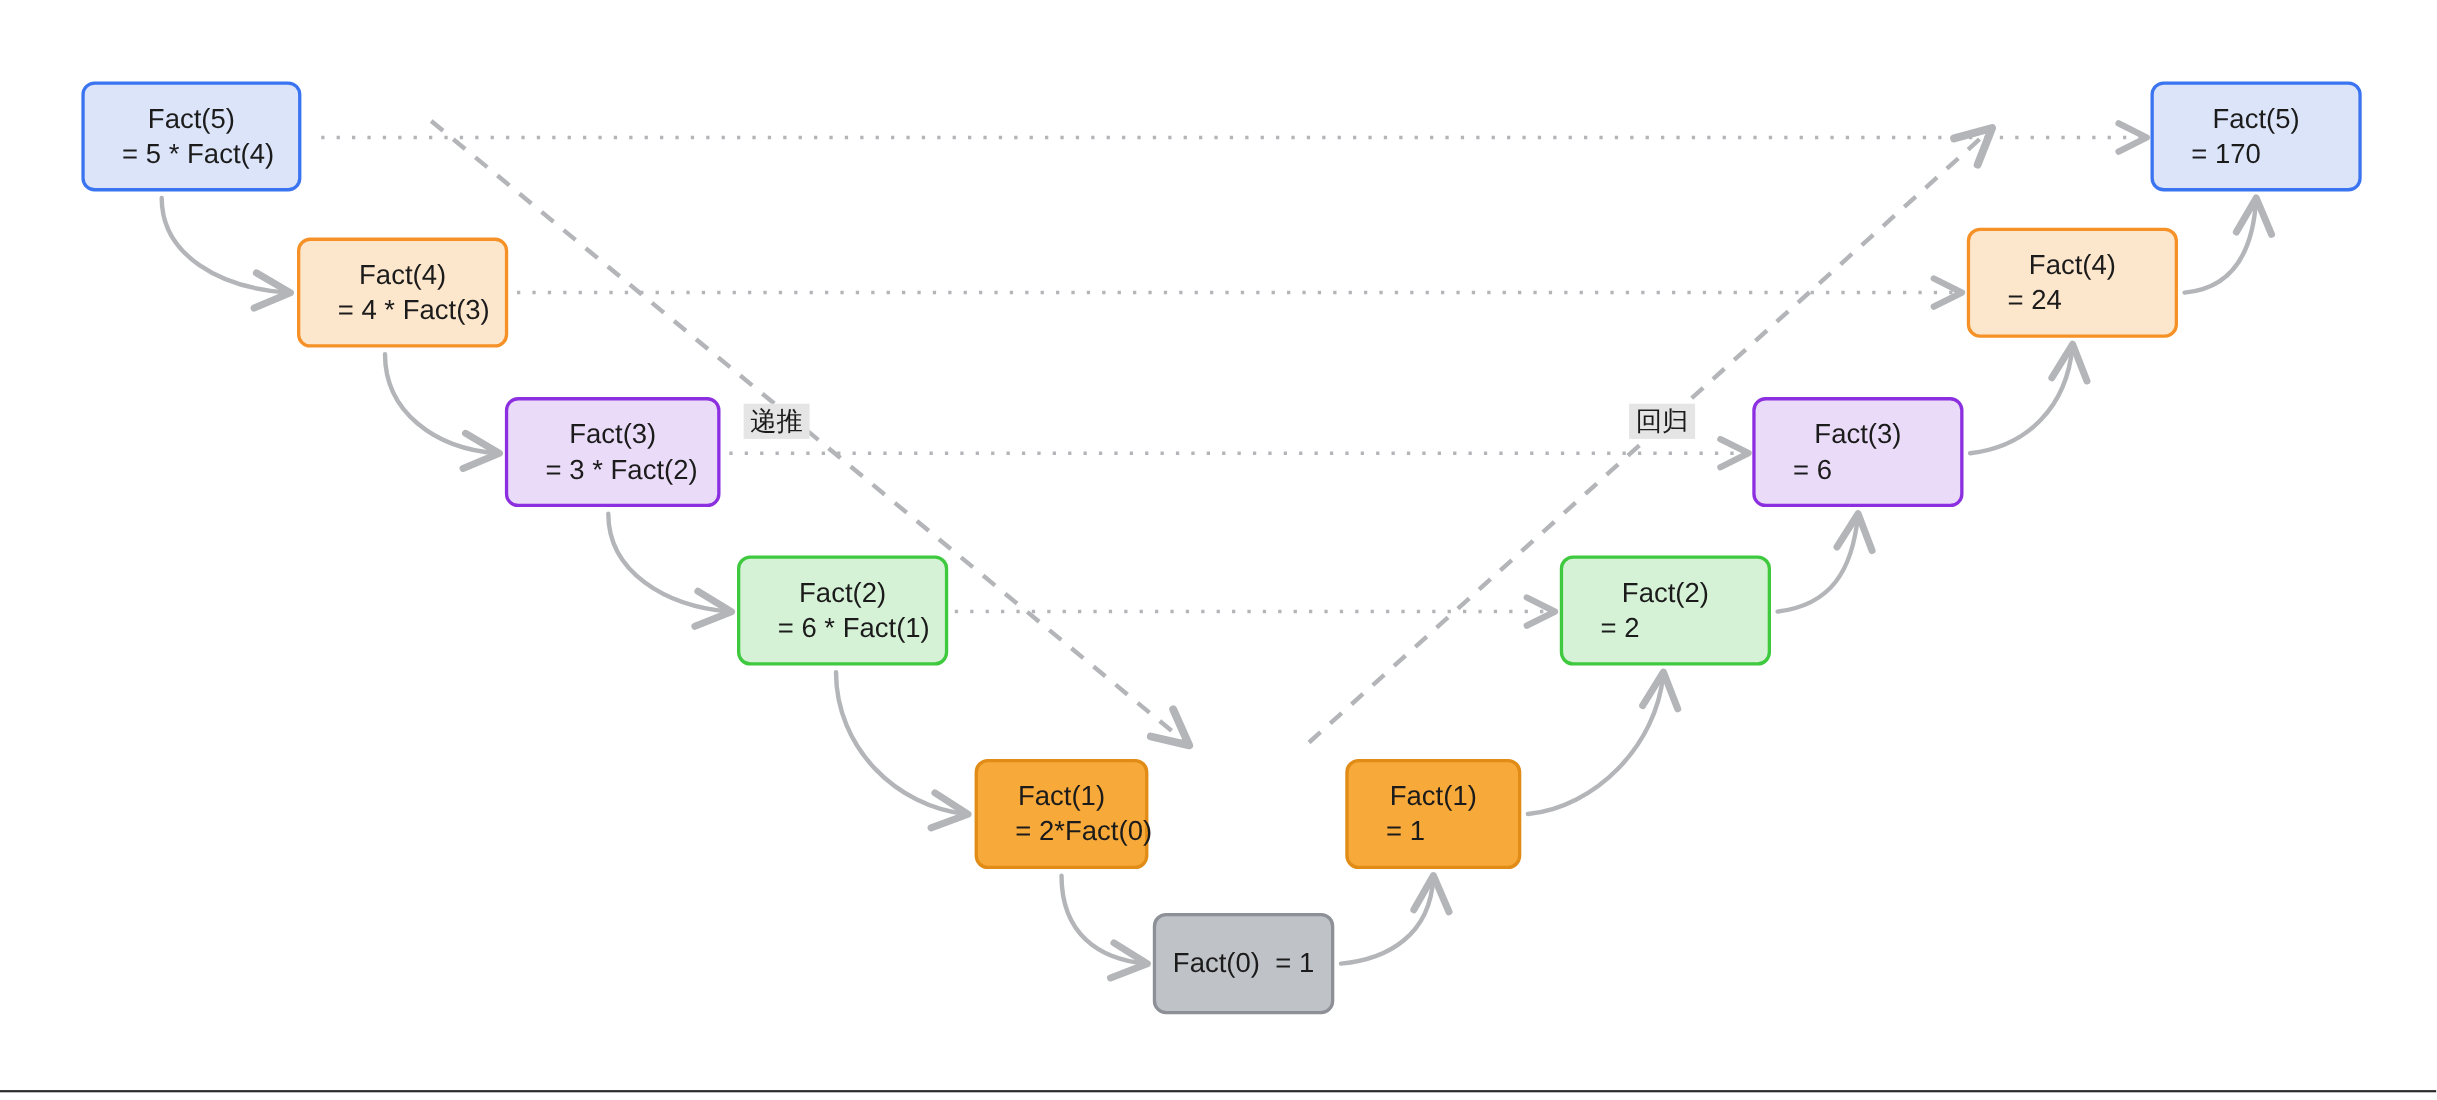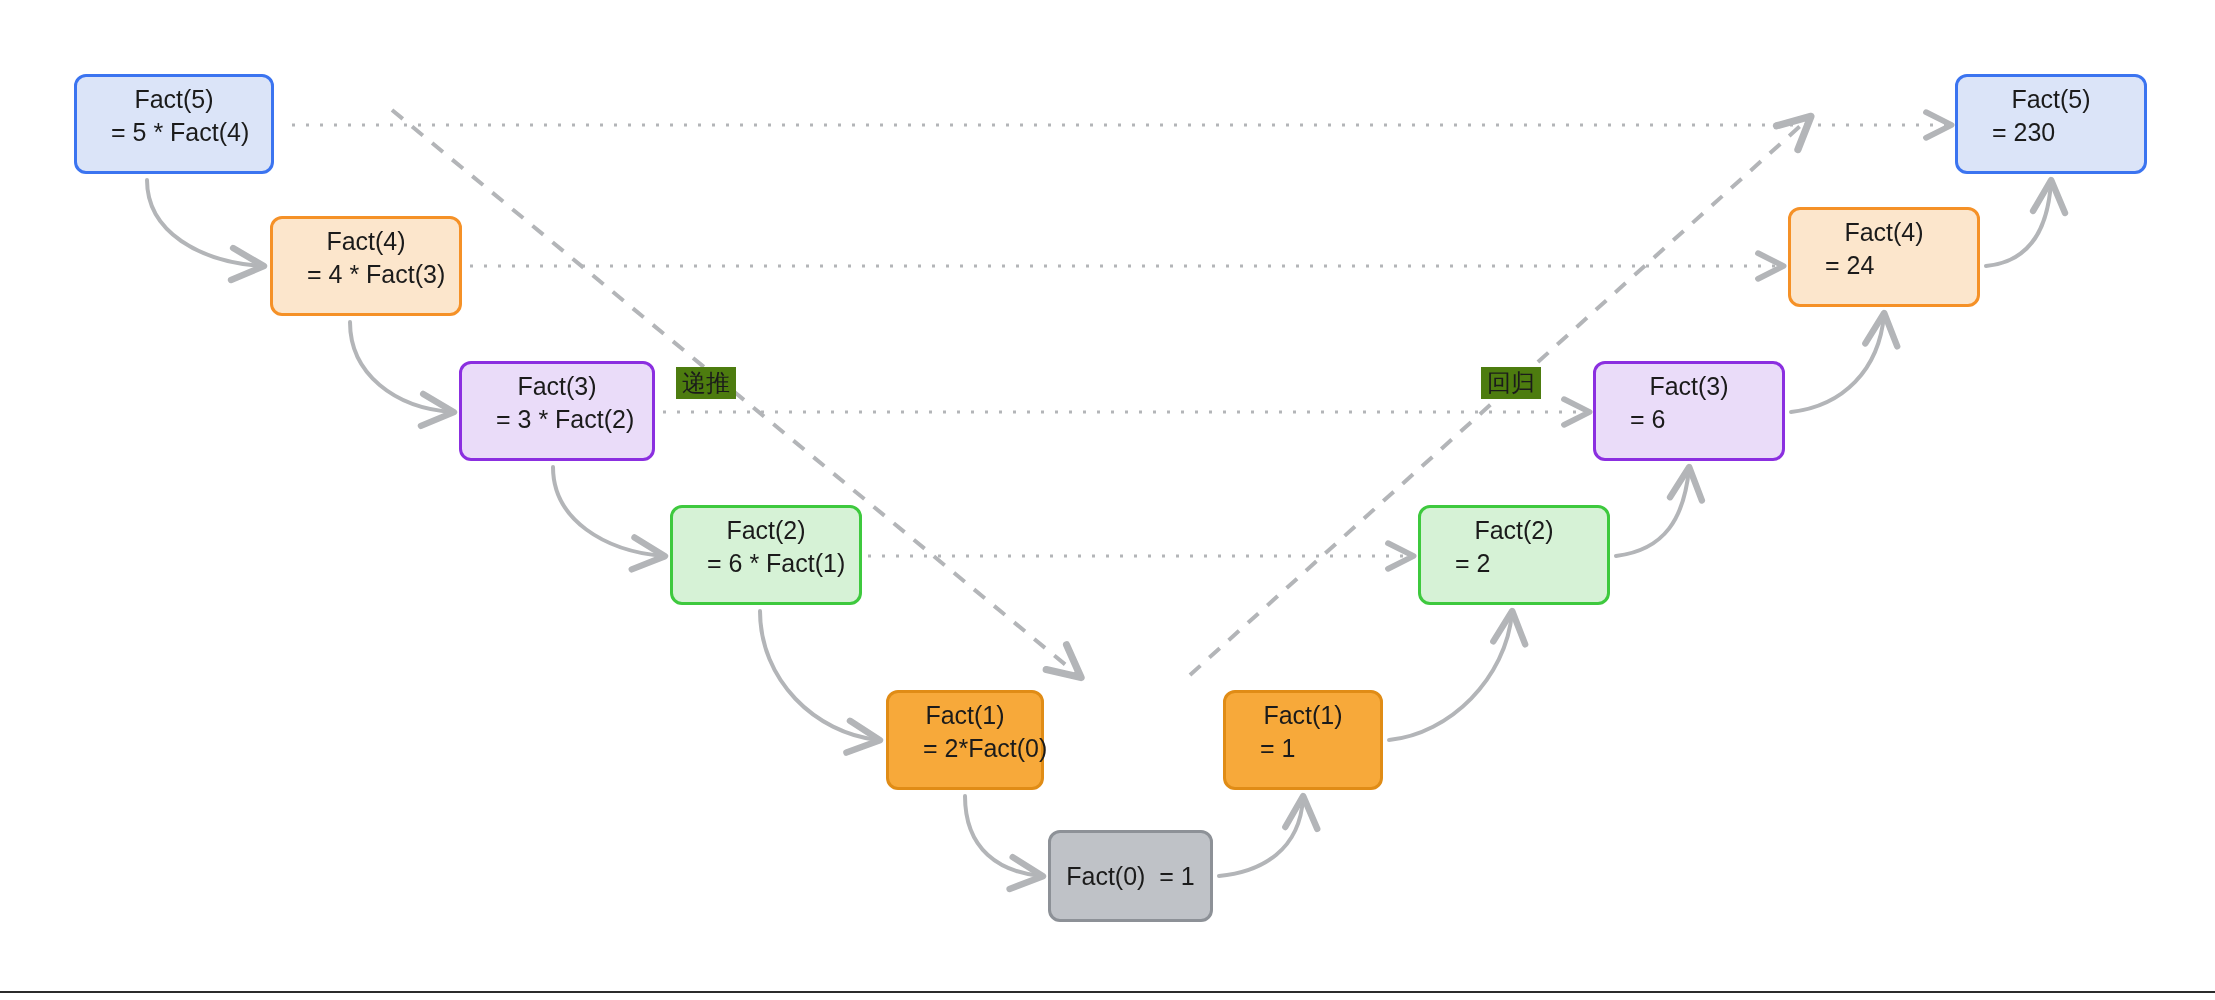--- a/index.html
+++ b/index.html
@@ -1,26 +1,26 @@
 <!DOCTYPE html>
 <html><head>
 <meta charset="utf-8">
 <style>
   html,body{margin:0;padding:0;background:#ffffff;}
   body{font-family:"Liberation Sans","DejaVu Sans",sans-serif;}
   #stage{position:relative;width:2215px;height:1000px;background:#ffffff;overflow:hidden;}
   #canvas{position:absolute;left:0;top:0;width:2215px;height:1000px;}
   .node{position:absolute;box-sizing:border-box;border-radius:12px;border-width:3px;border-style:solid;
-        display:flex;flex-direction:column;padding:6px 14px;}
+        display:flex;flex-direction:column;justify-content:center;padding:6px 14px;}
   .node .ln{font-size:25px;line-height:1.30;color:#1b1b1b;white-space:pre;}
   .node .ln.c{text-align:center;}
   .node .ln.l{text-align:left;margin-left:20px;}
   .node.single{justify-content:center;align-items:center;}
   .node.single .ln{text-align:right;}
-  .phase-label{position:absolute;font-size:24px;color:#1b1b1b;background:#4d7c0f;padding:0 6px;white-space:nowrap;}
+  .phase-label{position:absolute;font-size:24px;color:#1b1b1b;background:#e5e5e5;padding:0 6px;white-space:nowrap;}
   .footer-rule{position:absolute;left:0;width:2215px;height:2px;background:#2b2b2b;}
 </style>
 </head>
 <body>
 
 <div id="stage">
 
   <svg id="canvas" viewBox="0 0 2215 1000" xmlns="http://www.w3.org/2000/svg">
     <defs>
       <marker id="ah-solid" markerWidth="11" markerHeight="11" refX="8.5" refY="5" orient="auto" markerUnits="strokeWidth">
@@ -92,21 +92,21 @@
       <div class="node" style="left: 1593px; top: 361px; width: 192px; height: 100px; background: rgb(234, 220, 249); border-color: rgb(139, 47, 224);">
         <div class="ln c">Fact(3)</div>
         <div class="ln l">= 6</div>
       </div>
       <div class="node" style="left: 1788px; top: 207px; width: 192px; height: 100px; background: rgb(252, 230, 204); border-color: rgb(245, 145, 39);">
         <div class="ln c">Fact(4)</div>
         <div class="ln l">= 24</div>
       </div>
       <div class="node" style="left: 1955px; top: 74px; width: 192px; height: 100px; background: rgb(219, 228, 248); border-color: rgb(59, 116, 240);">
         <div class="ln c">Fact(5)</div>
-        <div class="ln l">= 230</div>
+        <div class="ln l">= 170</div>
       </div>
     </div>
   <div id="labels-layer">
       <div class="phase-label" style="left: 706px; top: 383px; transform: translate(-50%, -50%);">递推</div>
       <div class="phase-label" style="left: 1487px; top: 383px; transform: translate(-50%, -50%); margin-left: 24px;">回归</div>
     </div>
   <div class="footer-rule" id="footer-rule" style="top: 991px;"></div>
 
 </div>
 

